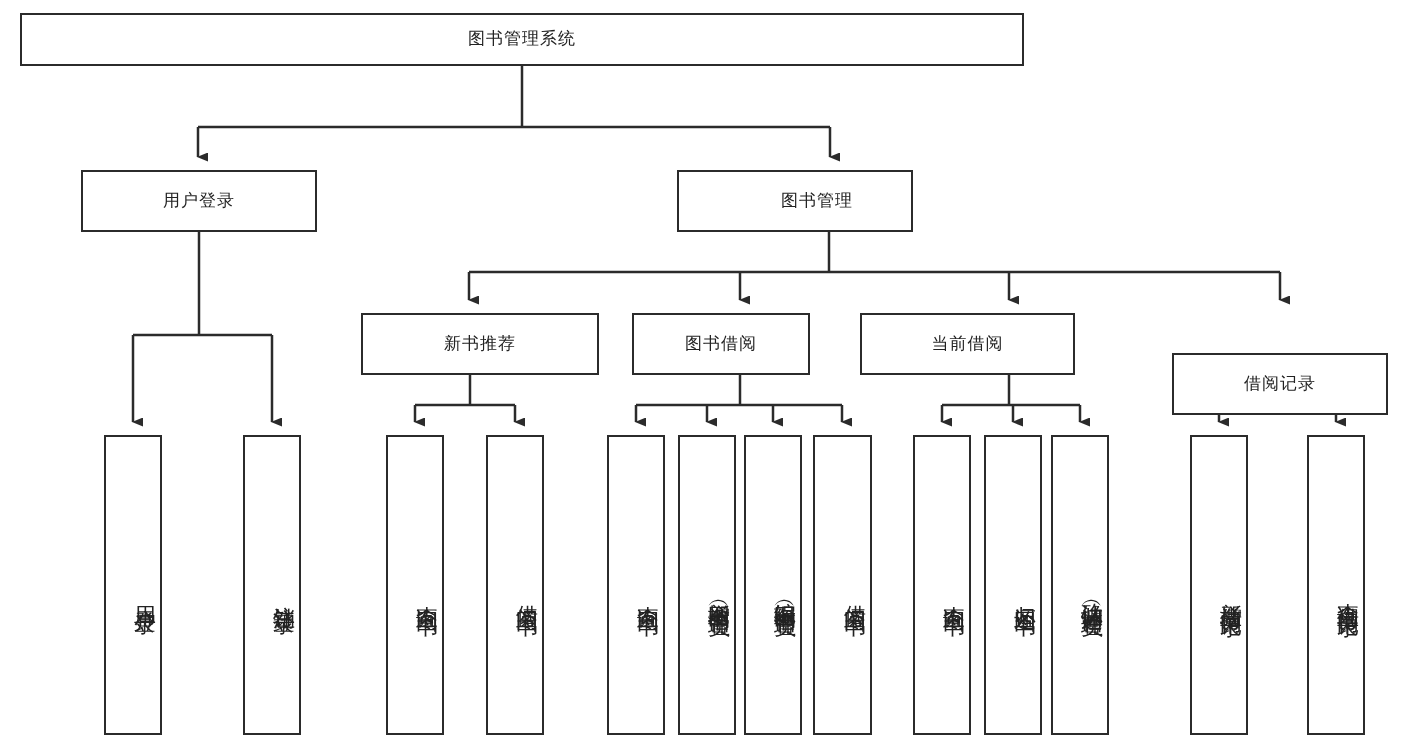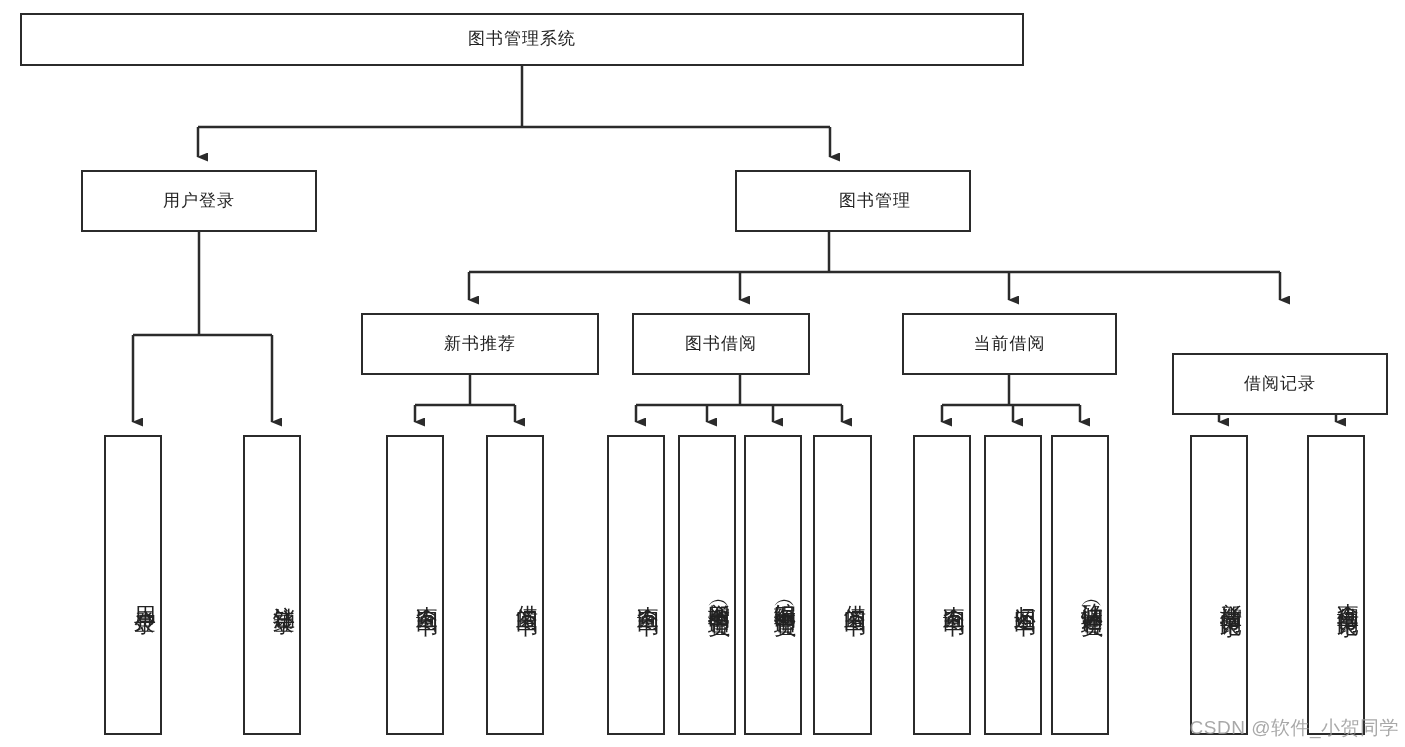--- a/index.html
+++ b/index.html
@@ -115,30 +115,30 @@
       </g>
   </svg>
 
   <div id="node-layer">
       <div class="node horizontal" style="left: 20px; top: 13px; width: 1004px; height: 53px;">
         <span class="htext">图书管理系统</span>
       </div>
       <div class="node horizontal" style="left: 81px; top: 170px; width: 236px; height: 62px;">
         <span class="htext">用户登录</span>
       </div>
-      <div class="node horizontal" style="left: 735px; top: 170px; width: 236px; height: 62px; padding-left: 44px;">
+      <div class="node horizontal" style="left: 677px; top: 170px; width: 236px; height: 62px; padding-left: 44px;">
         <span class="htext">图书管理</span>
       </div>
       <div class="node horizontal" style="left: 361px; top: 313px; width: 238px; height: 62px;">
         <span class="htext">新书推荐</span>
       </div>
       <div class="node horizontal" style="left: 632px; top: 313px; width: 178px; height: 62px;">
         <span class="htext">图书借阅</span>
       </div>
-      <div class="node horizontal" style="left: 902px; top: 313px; width: 215px; height: 62px;">
+      <div class="node horizontal" style="left: 860px; top: 313px; width: 215px; height: 62px;">
         <span class="htext">当前借阅</span>
       </div>
       <div class="node horizontal" style="left: 1172px; top: 313px; width: 216px; height: 62px; margin-top: 40px;">
         <span class="htext">借阅记录</span>
       </div>
       <div class="node vertical" style="left: 104px; top: 435px; width: 58px; height: 300px;">
         <span class="vtext">用户登录</span>
       </div>
       <div class="node vertical" style="left: 243px; top: 435px; width: 58px; height: 300px;">
         <span class="vtext">注销登录</span>
@@ -171,15 +171,14 @@
         <span class="vtext">确认归还（管理员）</span>
       </div>
       <div class="node vertical" style="left: 1190px; top: 435px; width: 58px; height: 300px;">
         <span class="vtext">新增借阅记录</span>
       </div>
       <div class="node vertical" style="left: 1307px; top: 435px; width: 58px; height: 300px;">
         <span class="vtext">查询借阅记录</span>
       </div>
     </div>
 
-  <div class="watermark">CSDN @软件_小贺同学</div>
 
 </div>
 
 </body></html>

